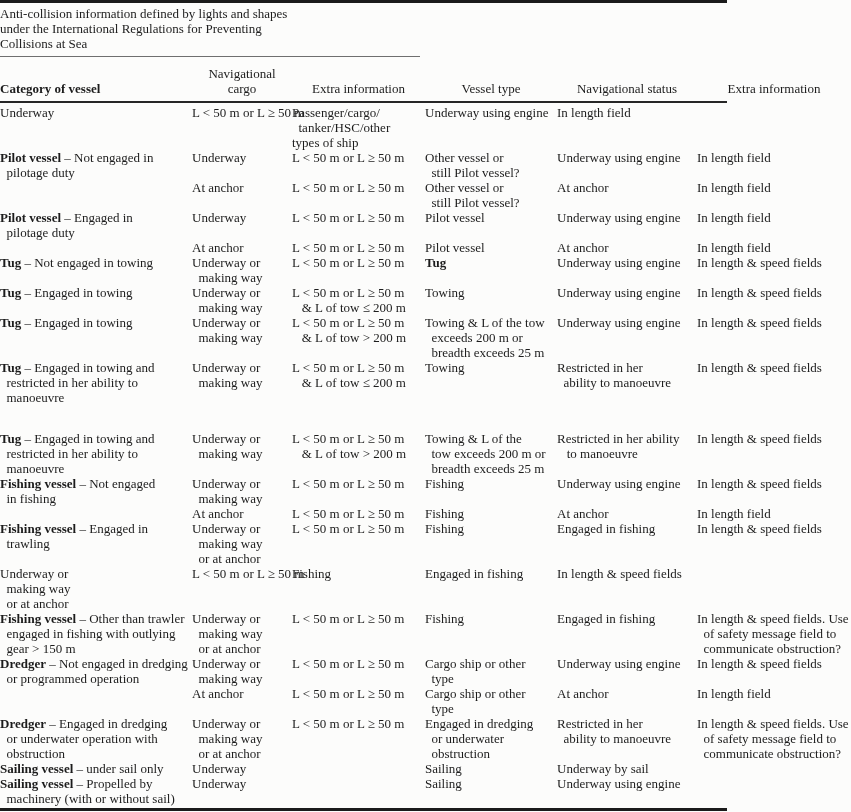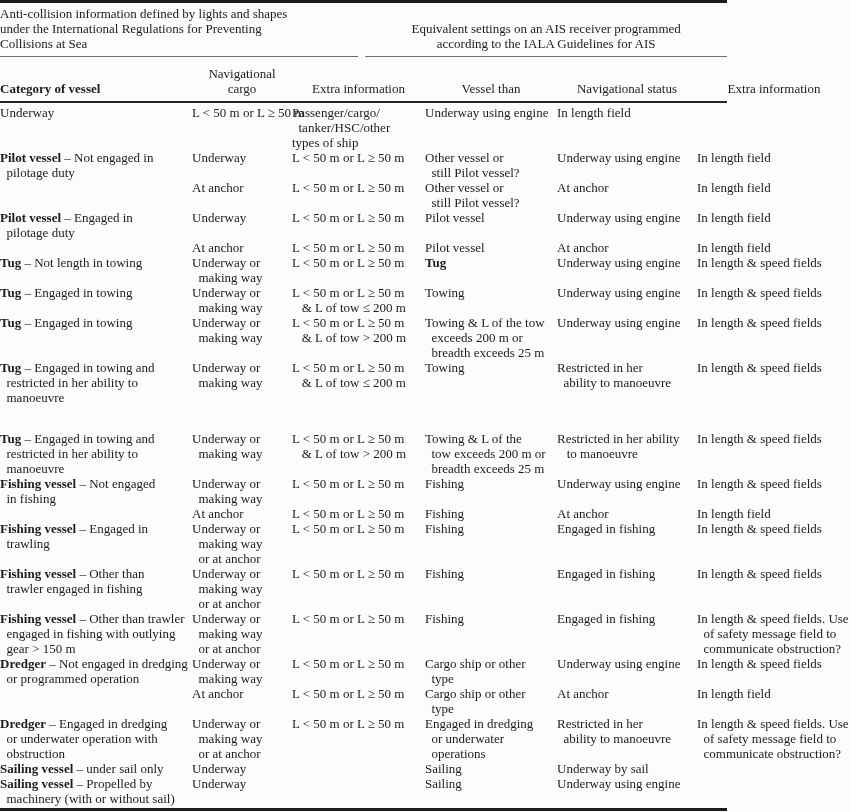--- a/index.html
+++ b/index.html
@@ -37,30 +37,28 @@
 <body>
 
 <div class="page">
 
   <div class="rule-thick"></div>
 
   <div class="ghead-row">
     <div class="gcell left">Anti-collision information defined by lights and shapes
 under the International Regulations for Preventing
 Collisions at Sea</div>
-    <div class="gcell right">Equivalent settings on an AIS receiver programmed
-according to the IALA Guidelines for AIS</div>
   </div>
 
   <div class="grid colhead">
     <div class="hc first">Category of vessel</div>
     <div class="hc">Navigational
 cargo</div>
     <div class="hc">Extra information</div>
-    <div class="hc">Vessel than</div>
+    <div class="hc">Vessel type</div>
     <div class="hc">Navigational status</div>
     <div class="hc">Extra information</div>
   </div>
 
   <div class="tbody">
       <div class="grid row">
         <div class="c">Underway</div>
         <div class="c">L &lt; 50 m or L ≥ 50 m</div>
         <div class="c">Passenger/cargo/
   tanker/HSC/other
@@ -98,21 +96,21 @@
       </div>
       <div class="grid row">
         <div class="c"></div>
         <div class="c">At anchor</div>
         <div class="c">L &lt; 50 m or L ≥ 50 m</div>
         <div class="c">Pilot vessel</div>
         <div class="c">At anchor</div>
         <div class="c">In length field</div>
       </div>
       <div class="grid row">
-        <div class="c"><span class="b">Tug</span><span> – Not length in towing</span></div>
+        <div class="c"><span class="b">Tug</span><span> – Not engaged in towing</span></div>
         <div class="c">Underway or
   making way</div>
         <div class="c">L &lt; 50 m or L ≥ 50 m</div>
         <div class="c"><span class="b">Tug</span><span></span></div>
         <div class="c">Underway using engine</div>
         <div class="c">In length &amp; speed fields</div>
       </div>
       <div class="grid row">
         <div class="c"><span class="b">Tug</span><span> – Engaged in towing</span></div>
         <div class="c">Underway or
@@ -186,22 +184,20 @@
   trawling</span></div>
         <div class="c">Underway or
   making way
   or at anchor</div>
         <div class="c">L &lt; 50 m or L ≥ 50 m</div>
         <div class="c">Fishing</div>
         <div class="c">Engaged in fishing</div>
         <div class="c">In length &amp; speed fields</div>
       </div>
       <div class="grid row">
-        <div class="c"><span class="b">Fishing vessel</span><span> – Other than
-  trawler engaged in fishing</span></div>
         <div class="c">Underway or
   making way
   or at anchor</div>
         <div class="c">L &lt; 50 m or L ≥ 50 m</div>
         <div class="c">Fishing</div>
         <div class="c">Engaged in fishing</div>
         <div class="c">In length &amp; speed fields</div>
       </div>
       <div class="grid row">
         <div class="c"><span class="b">Fishing vessel</span><span> – Other than trawler
@@ -240,21 +236,21 @@
       <div class="grid row">
         <div class="c"><span class="b">Dredger</span><span> – Engaged in dredging
   or underwater operation with
   obstruction</span></div>
         <div class="c">Underway or
   making way
   or at anchor</div>
         <div class="c">L &lt; 50 m or L ≥ 50 m</div>
         <div class="c">Engaged in dredging
   or underwater
-  operations</div>
+  obstruction</div>
         <div class="c">Restricted in her
   ability to manoeuvre</div>
         <div class="c">In length &amp; speed fields. Use
   of safety message field to
   communicate obstruction?</div>
       </div>
       <div class="grid row">
         <div class="c"><span class="b">Sailing vessel</span><span> – under sail only</span></div>
         <div class="c">Underway</div>
         <div class="c"></div>

